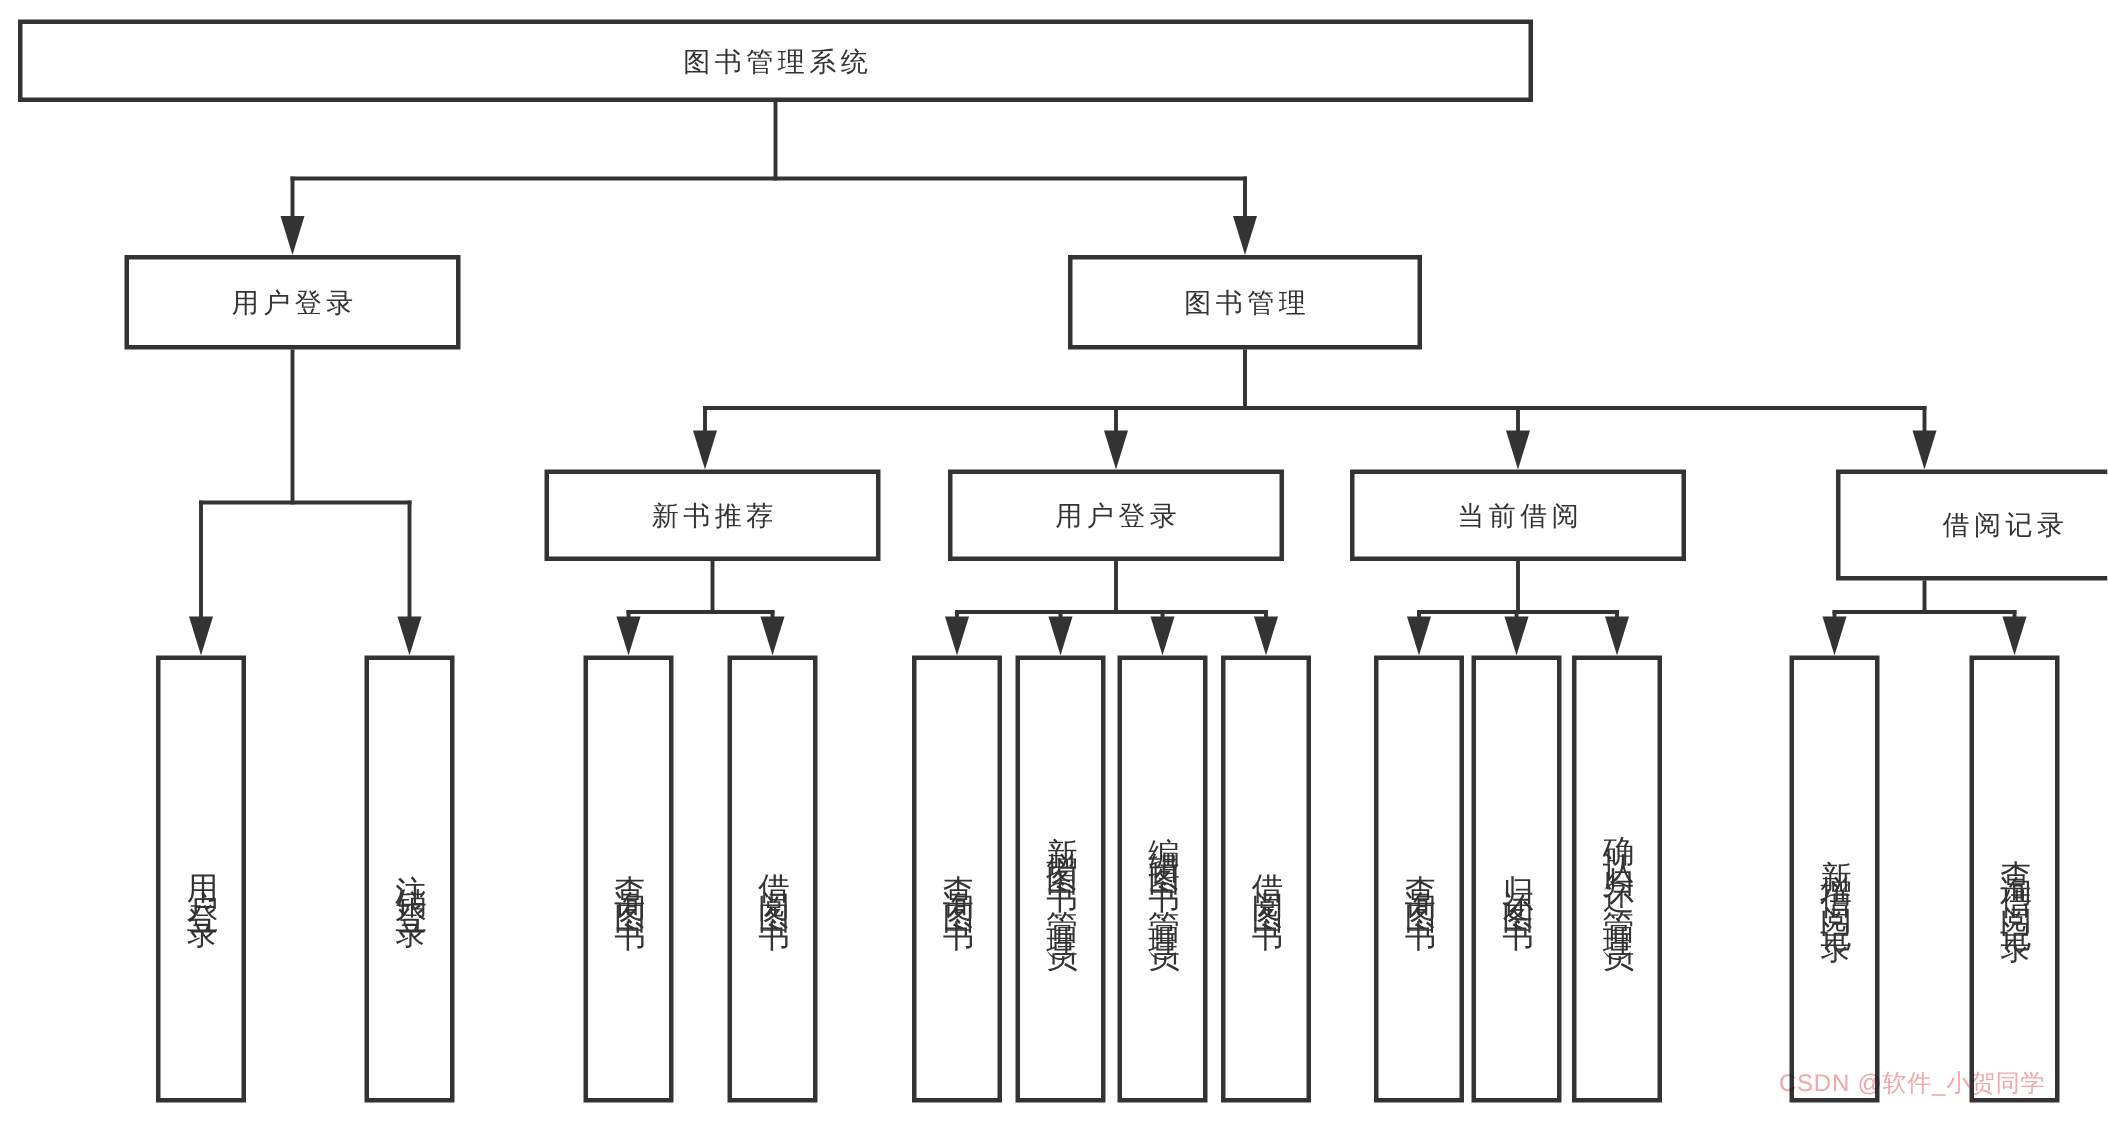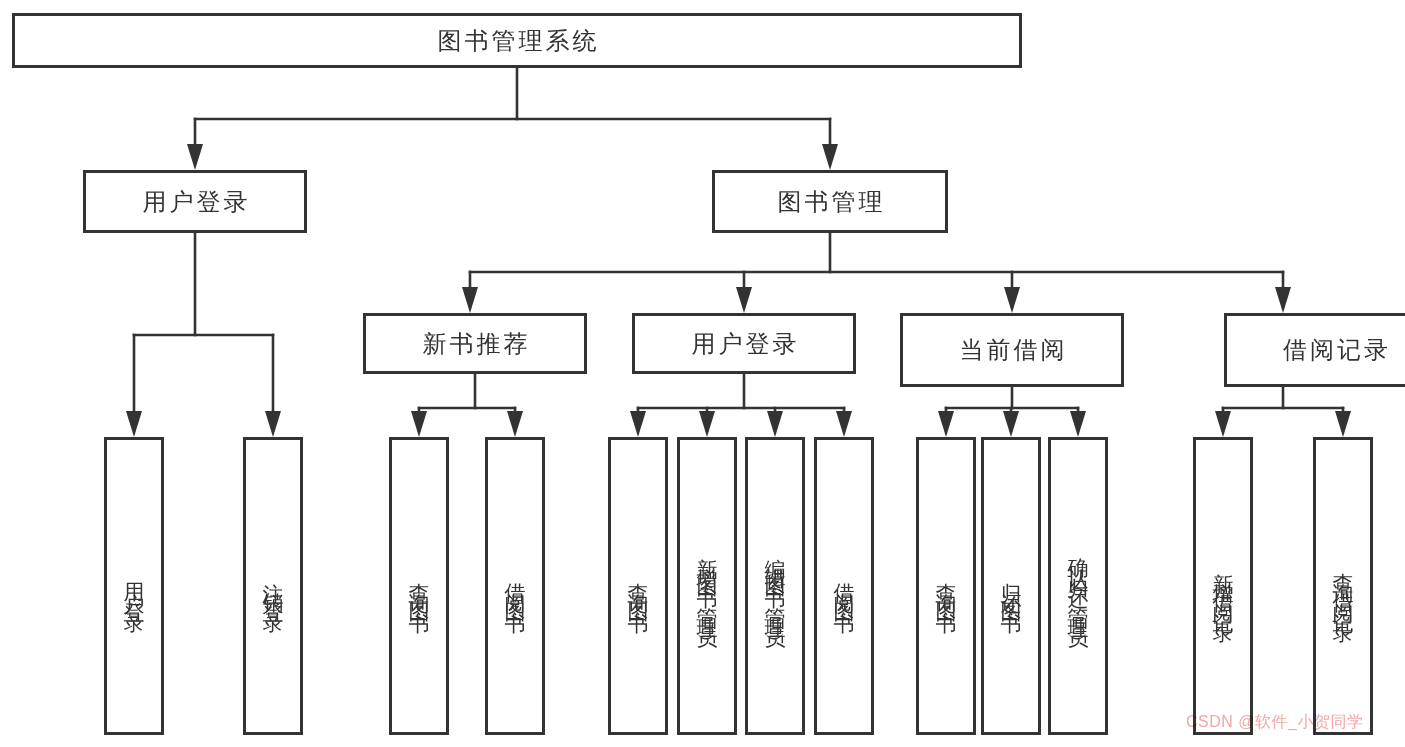--- a/index.html
+++ b/index.html
@@ -6,21 +6,21 @@
   .canvas{
     position:relative;width:1405px;height:747px;background:#ffffff;overflow:hidden;
     font-family:"Liberation Sans",sans-serif;color:#333333;
   }
   .connectors{position:absolute;left:0;top:0;width:1405px;height:747px;}
   .node{
     position:absolute;box-sizing:border-box;background:#ffffff;border:3px solid #333333;
     display:flex;align-items:center;justify-content:center;
   }
   .node.h .lbl{
-    font-size:24px;letter-spacing:3px;text-indent:3px;color:#333333;white-space:nowrap;
+    font-size:18px;letter-spacing:3px;text-indent:3px;color:#333333;white-space:nowrap;
   }
   .node.v .lbl{
     writing-mode:vertical-rl;-webkit-writing-mode:vertical-rl;text-orientation:mixed;
     font-size:21px;line-height:1.05;letter-spacing:10px;color:#333333;white-space:nowrap;
   }
   .watermark{
     position:absolute;left:1186px;top:712px;font-size:16px;letter-spacing:0.5px;
     color:#f2a6a6;mix-blend-mode:multiply;white-space:nowrap;
   }
 </style>
@@ -94,21 +94,21 @@
   <div class="node h" style="left:363px;top:313px;width:224px;height:61px">
     <span class="lbl">新书推荐</span>
   </div>
 
   <div class="node h" style="left:712px;top:170px;width:236px;height:63px">
     <span class="lbl">图书管理</span>
   </div>
   <div class="node h" style="left:632px;top:313px;width:224px;height:61px">
     <span class="lbl">用户登录</span>
   </div>
-  <div class="node h" style="left:900px;top:313px;width:224px;height:74px">
+  <div class="node h" style="left:900px;top:313px;width:224px;height:61px">
     <span class="lbl">当前借阅</span>
   </div>
   <div class="node h" style="left:1224px;top:313px;width:223px;height:74px">
     <span class="lbl">借阅记录</span>
   </div>
 
   <div class="node v" style="left:104px;top:437px;width:60px;height:298px">
     <span class="lbl">用户登录</span>
   </div>
   <div class="node v" style="left:243px;top:437px;width:60px;height:298px">

